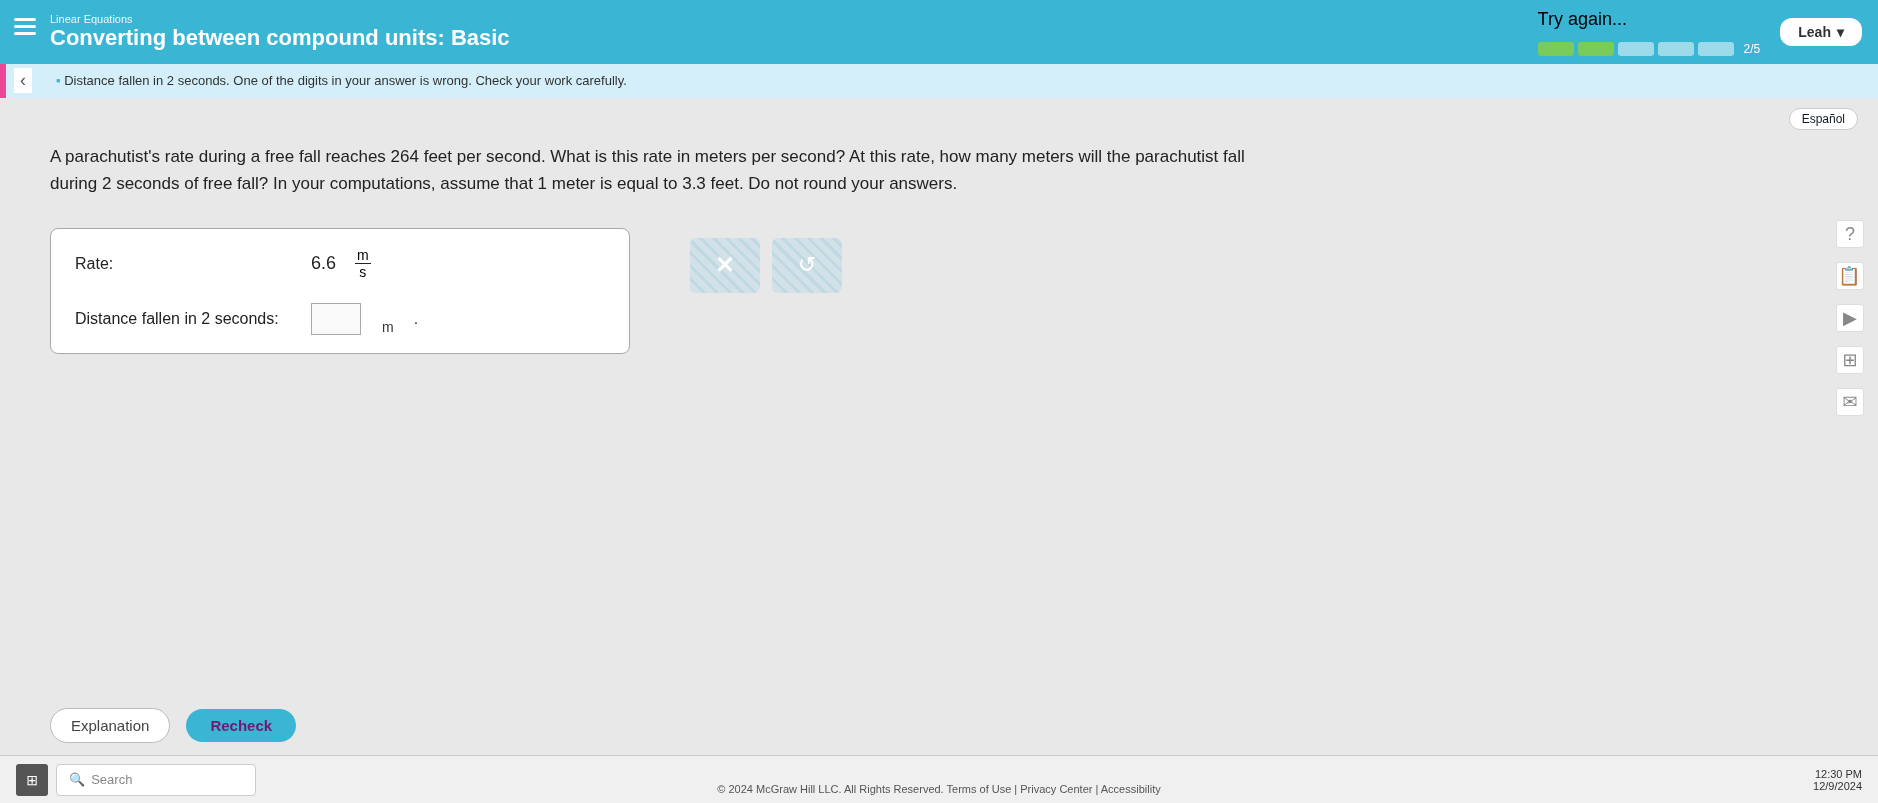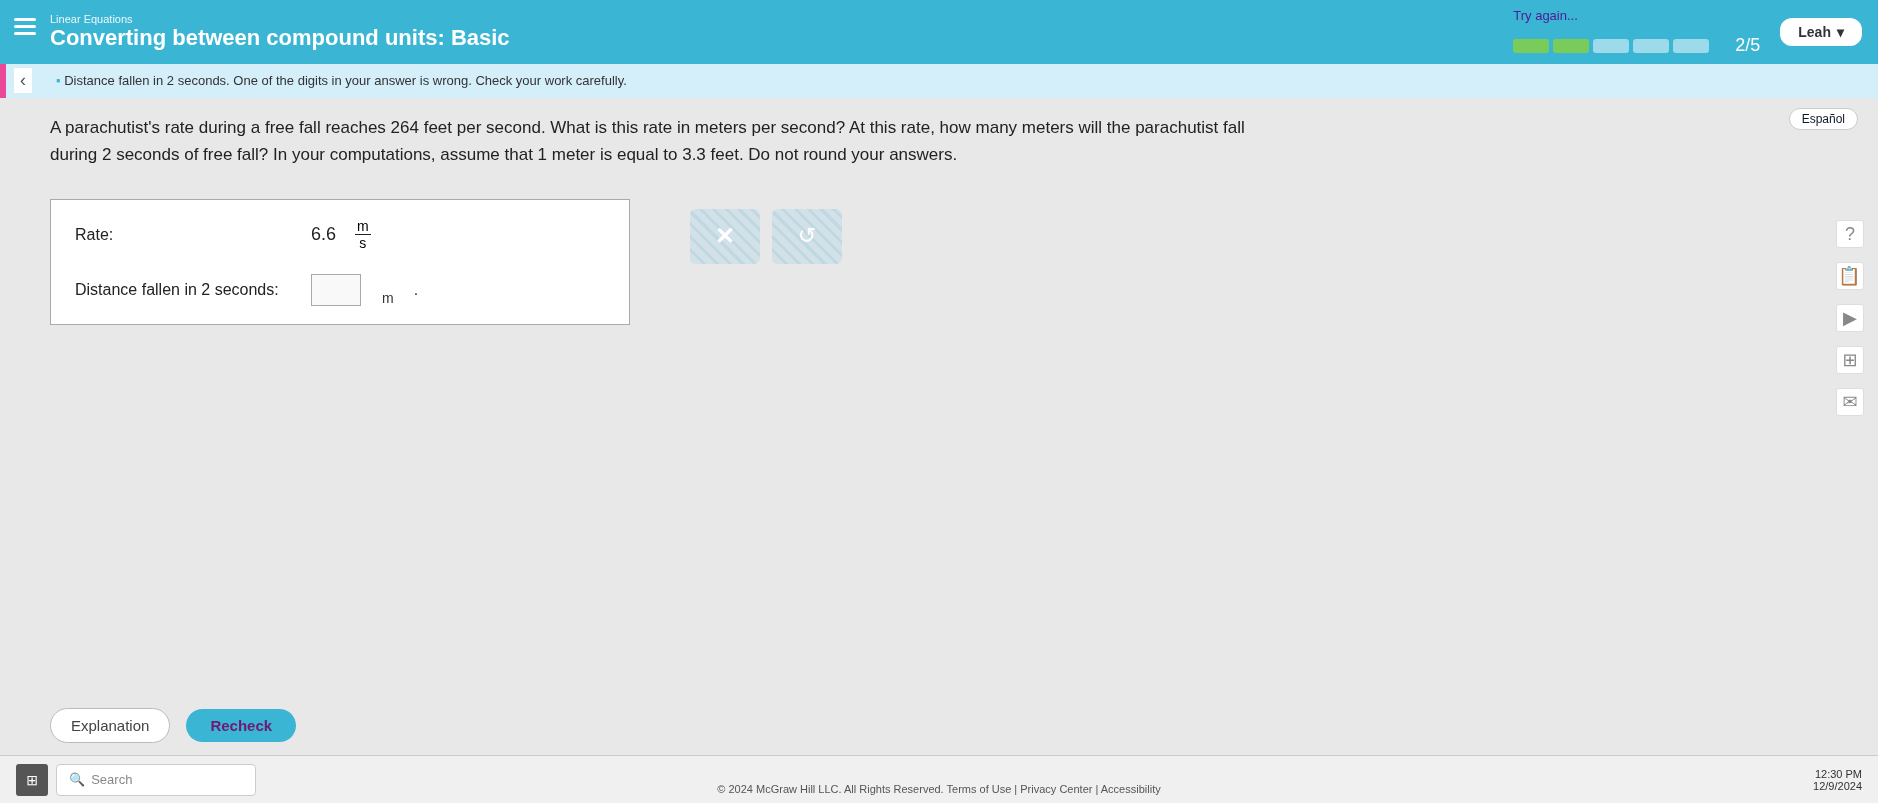--- a/index.html
+++ b/index.html
@@ -39,40 +39,40 @@
       display: flex;
       align-items: center;
       gap: 20px;
     }
     .try-again-section {
       display: flex;
       flex-direction: column;
       align-items: flex-start;
     }
     .try-again-text {
-      font-size: 13px;
-      color: #4c1d95;
+      font-size: 18px;
+      color: #000000;
       margin-bottom: 12px;
     }
     .progress-dots {
       display: flex;
       gap: 4px;
       align-items: center;
     }
     .dot {
       width: 36px;
       height: 14px;
       border-radius: 3px;
     }
     .dot-filled { background: #7acc5a; }
     .dot-empty { background: rgba(255,255,255,0.5); }
     .progress-label {
-      font-size: 18px;
+      font-size: 12px;
       color: white;
-      margin-left: 22px;
+      margin-left: 6px;
     }
     .user-btn {
       background: white;
       border: none;
       border-radius: 12px;
       padding: 6px 18px;
       font-size: 14px;
       font-weight: 600;
       color: #333;
       cursor: pointer;
@@ -135,34 +135,34 @@
       border: 1px solid #ccc;
       border-radius: 12px;
       padding: 3px 12px;
       font-size: 12px;
       cursor: pointer;
       color: #0f172a;
     }
 
     
     .main-content {
-      padding: 16px 50px 20px 50px;
+      padding: 45px 50px 20px 50px;
       max-width: 1300px;
     }
     .problem-text {
       font-size: 17px;
       color: #222;
       line-height: 1.6;
       margin-bottom: 30px;
     }
 
     
     .answer-box {
       border: 1px solid #aaa;
-      border-radius: 0;
+      border-radius: 8px;
       padding: 18px 24px;
       display: inline-block;
       min-width: 580px;
       background: white;
       margin-bottom: 20px;
     }
     .answer-row {
       display: flex;
       align-items: center;
       margin-bottom: 22px;

